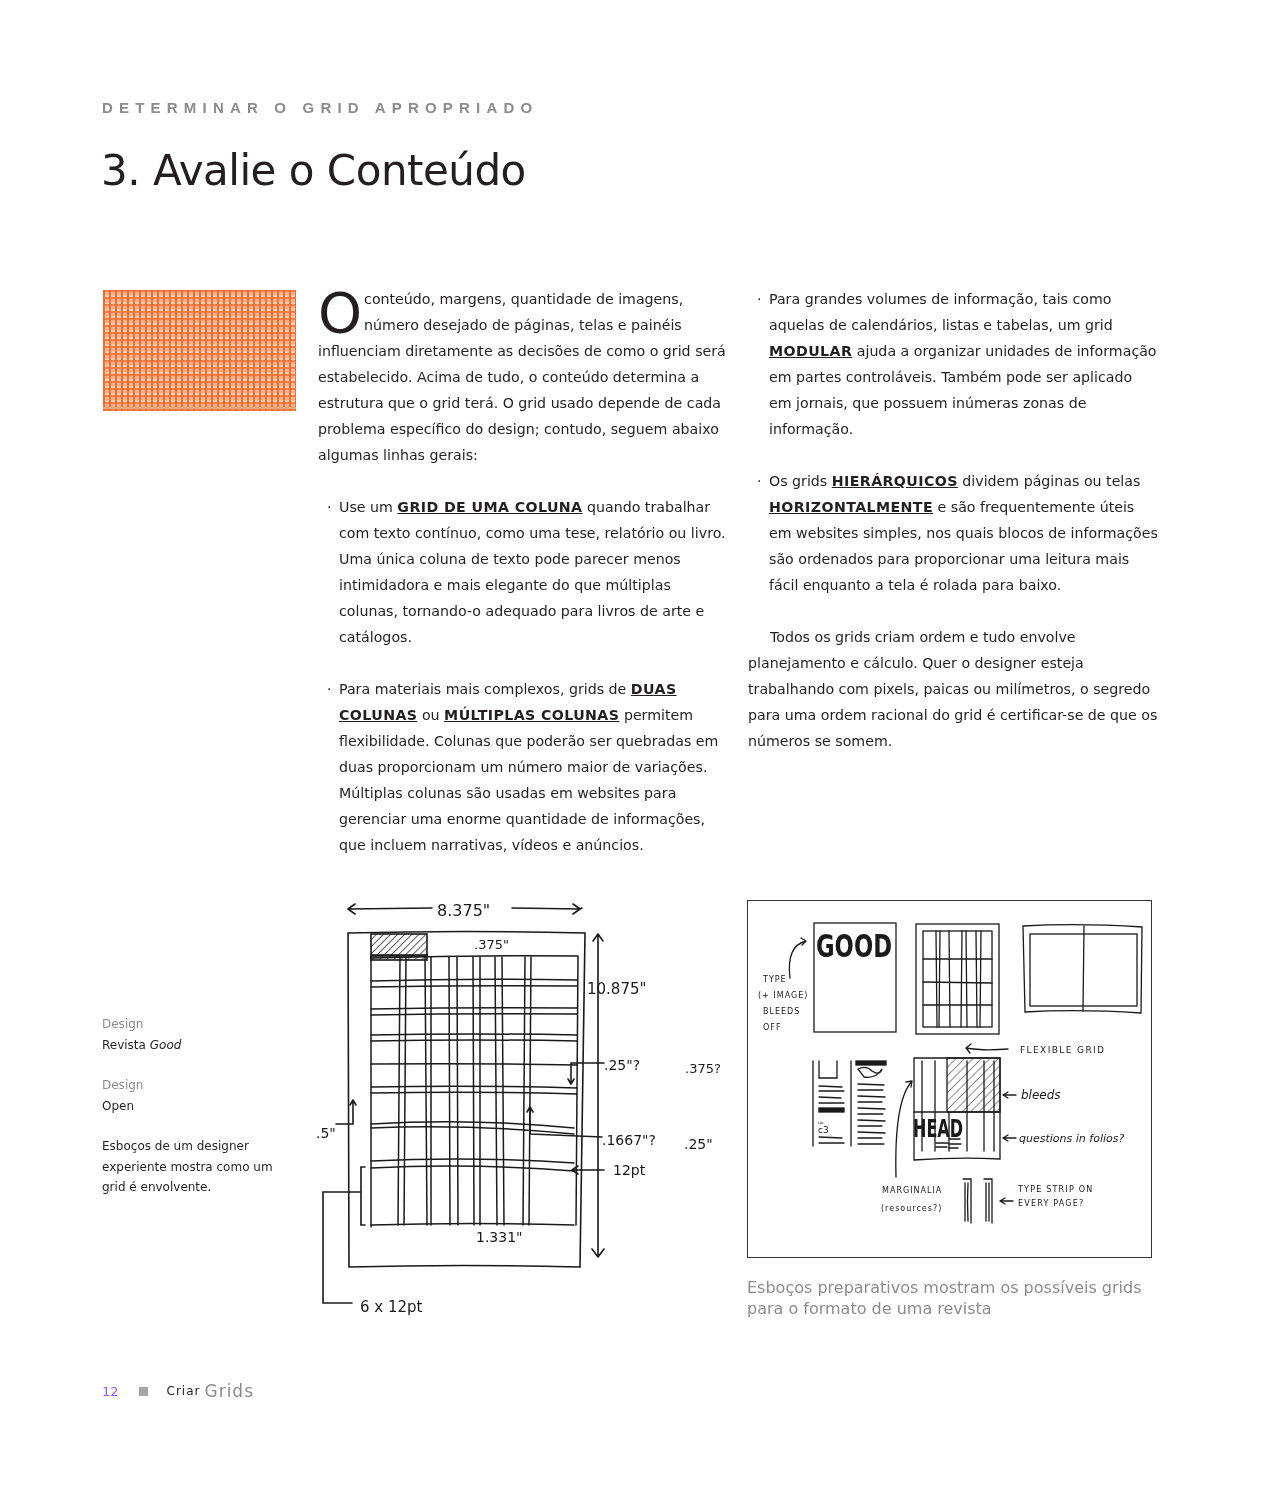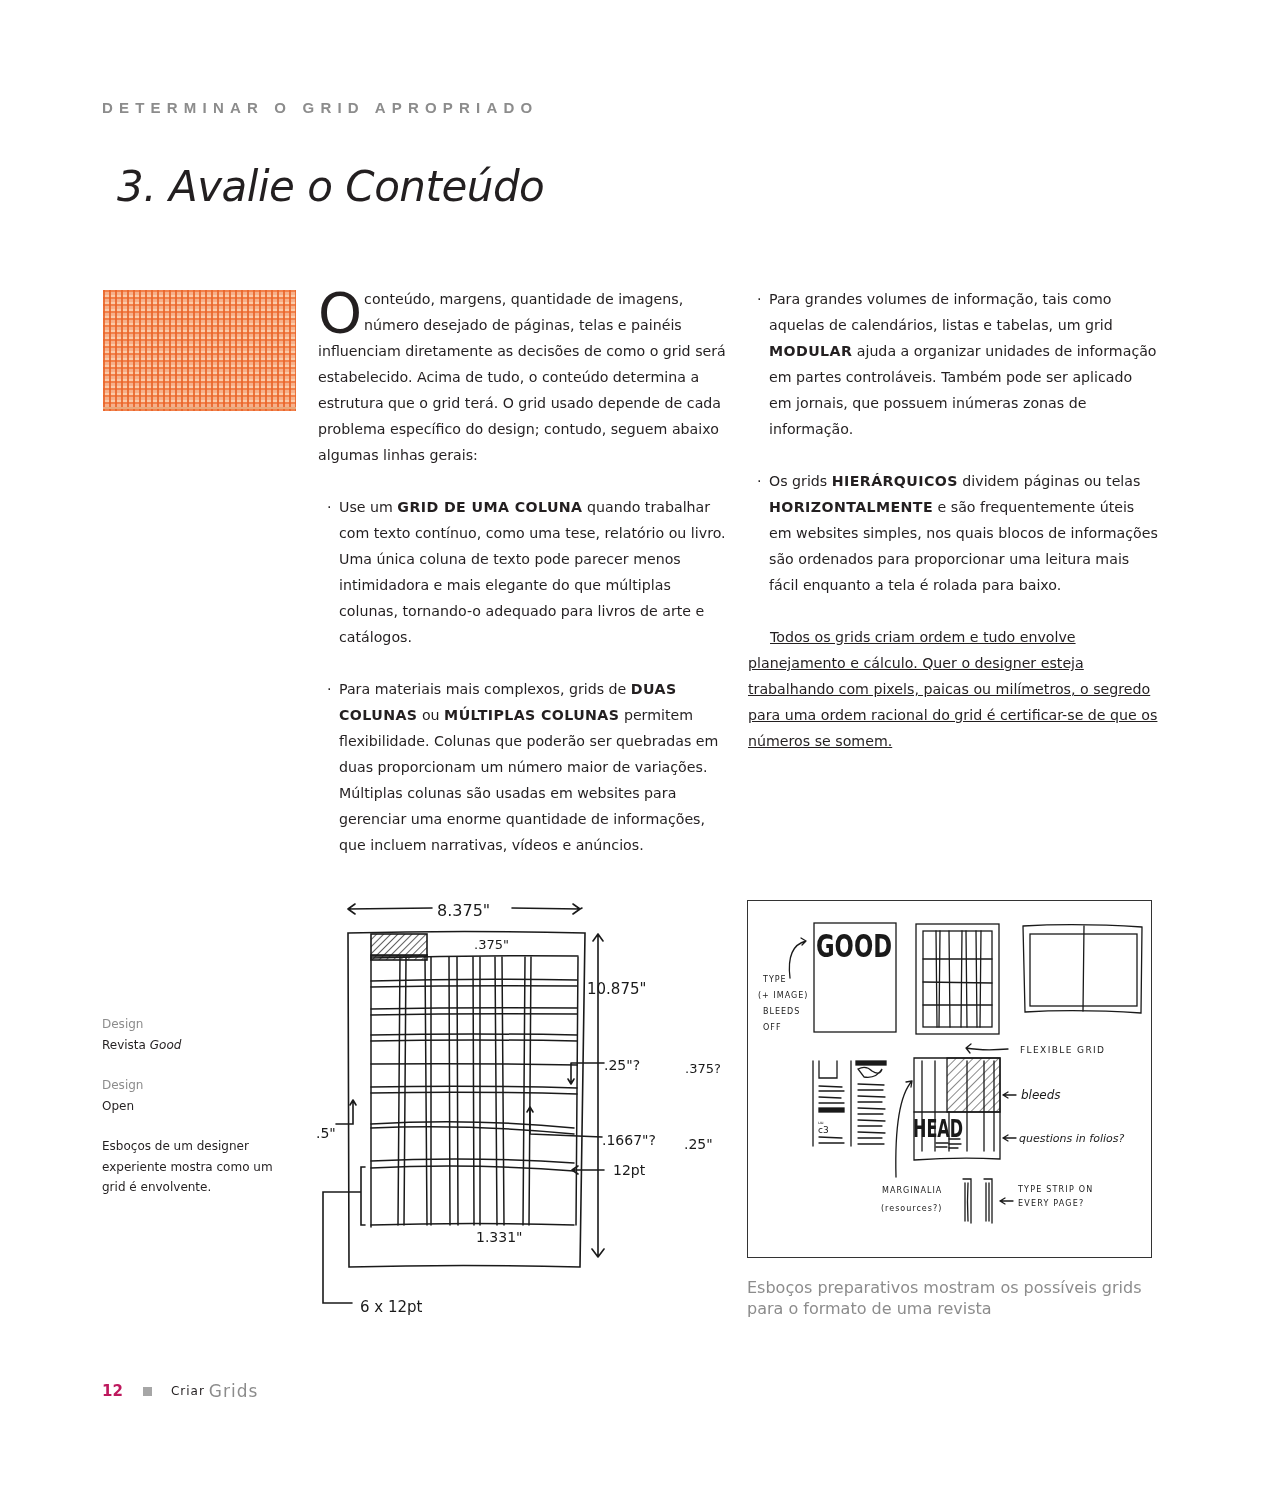--- a/index.html
+++ b/index.html
@@ -14,54 +14,54 @@
 
   .swatch { left: 103px; top: 290px; width: 193px; height: 121px;
     background-color: #f6b08a;
     background-image:
       repeating-linear-gradient(90deg, rgba(233,100,40,0.85) 0 2px, transparent 2px 6px),
       repeating-linear-gradient(0deg, rgba(240,110,50,0.7) 0 2px, rgba(255,230,200,0.5) 2px 4px, transparent 4px 7px);
   }
   .swatch::after { content:""; position:absolute; left:0; right:0; bottom:2px; height:2px; background:#e9a87a; }
 
   .body-text { font-size: 14.2px; line-height: 26px; color: #231f20; }
-  .body-text b { font-weight: bold; letter-spacing: 0.4px; }
+  .body-text b { font-weight: bold; letter-spacing: 0.4px; text-decoration: underline; }
   .col1 { left: 318px; top: 286px; width: 410px; }
   .col2 { left: 748px; top: 286px; width: 410px; }
 
   .dropcap { float: left; font-size: 56px; line-height: 46px; margin: 4px 2px 0 0; font-weight: normal; color: #231f20; }
   p { margin: 0; }
   .bullet { position: relative; padding-left: 21px; }
   .bullet .dot { position: absolute; left: 9px; top: 0; }
   .gap { height: 26px; }
-  .indent { text-indent: 22px; text-decoration: underline; }
+  .indent { text-indent: 22px; }
 
   .meta { left: 102px; top: 1014px; width: 190px; font-size: 12px; line-height: 20.5px; }
   .meta-label { color: #8c8c8c; }
   .meta-value { color: #231f20; }
   .meta-block { margin-bottom: 20px; }
   .meta-note { color: #231f20; line-height: 20.5px; }
 
   .sketch1 { left: 312px; top: 892px; width: 420px; height: 440px; }
   .sketch2-frame { left: 747px; top: 900px; width: 405px; height: 358px; border: 1px solid #333; box-sizing: border-box; }
   .caption2 { left: 747px; top: 1278px; width: 400px; font-size: 16px; line-height: 20.5px; color: #8c8c8c; }
 
   .footer { left: 102px; top: 1381px; font-size: 14px; white-space: nowrap; display: flex; align-items: center; }
-  .page-num { font-weight: bold; color: #be185d; font-size: 15px; }
+  .page-num { font-weight: normal; color: #8b5cf6; font-size: 13px; }
   .footer-sq { display: inline-block; width: 9px; height: 9px; background: #a6a6a6; margin: 0 19px 0 20px; }
   .footer-a { color: #231f20; font-size: 12px; letter-spacing: 1px; text-align: right; }
   .footer-b { color: #8c8c8c; font-size: 17px; letter-spacing: 1px; margin-left: 4px; }
 
   svg text { font-family: "DejaVu Sans", sans-serif; }
 </style>
 </head>
 <body>
 
 <div class="abs eyebrow">DETERMINAR O GRID APROPRIADO</div>
-<h1 class="abs title" style="margin:16px;font-style:italic;">3. Avalie o Conteúdo</h1>
+<h1 class="abs title" style="margin:0;">3. Avalie o Conteúdo</h1>
 
 <div class="abs swatch"></div>
 
 <div class="abs body-text col1">
   <p>
     <span class="dropcap">O</span><span>conteúdo, margens, quantidade de imagens, número desejado de páginas, telas e painéis influenciam diretamente as decisões de como o grid será estabelecido. Acima de tudo, o conteúdo determina a estrutura que o grid terá. O grid usado depende de cada problema específico do design; contudo, seguem abaixo algumas linhas gerais:</span>
   </p>
   <div class="gap"></div>
   <p class="bullet">
     <span class="dot">·</span><span>Use um </span><b>GRID DE UMA COLUNA</b><span> quando trabalhar com texto contínuo, como uma tese, relatório ou livro. Uma única coluna de texto pode parecer menos intimidadora e mais elegante do que múltiplas colunas, tornando-o adequado para livros de arte e catálogos.</span>

